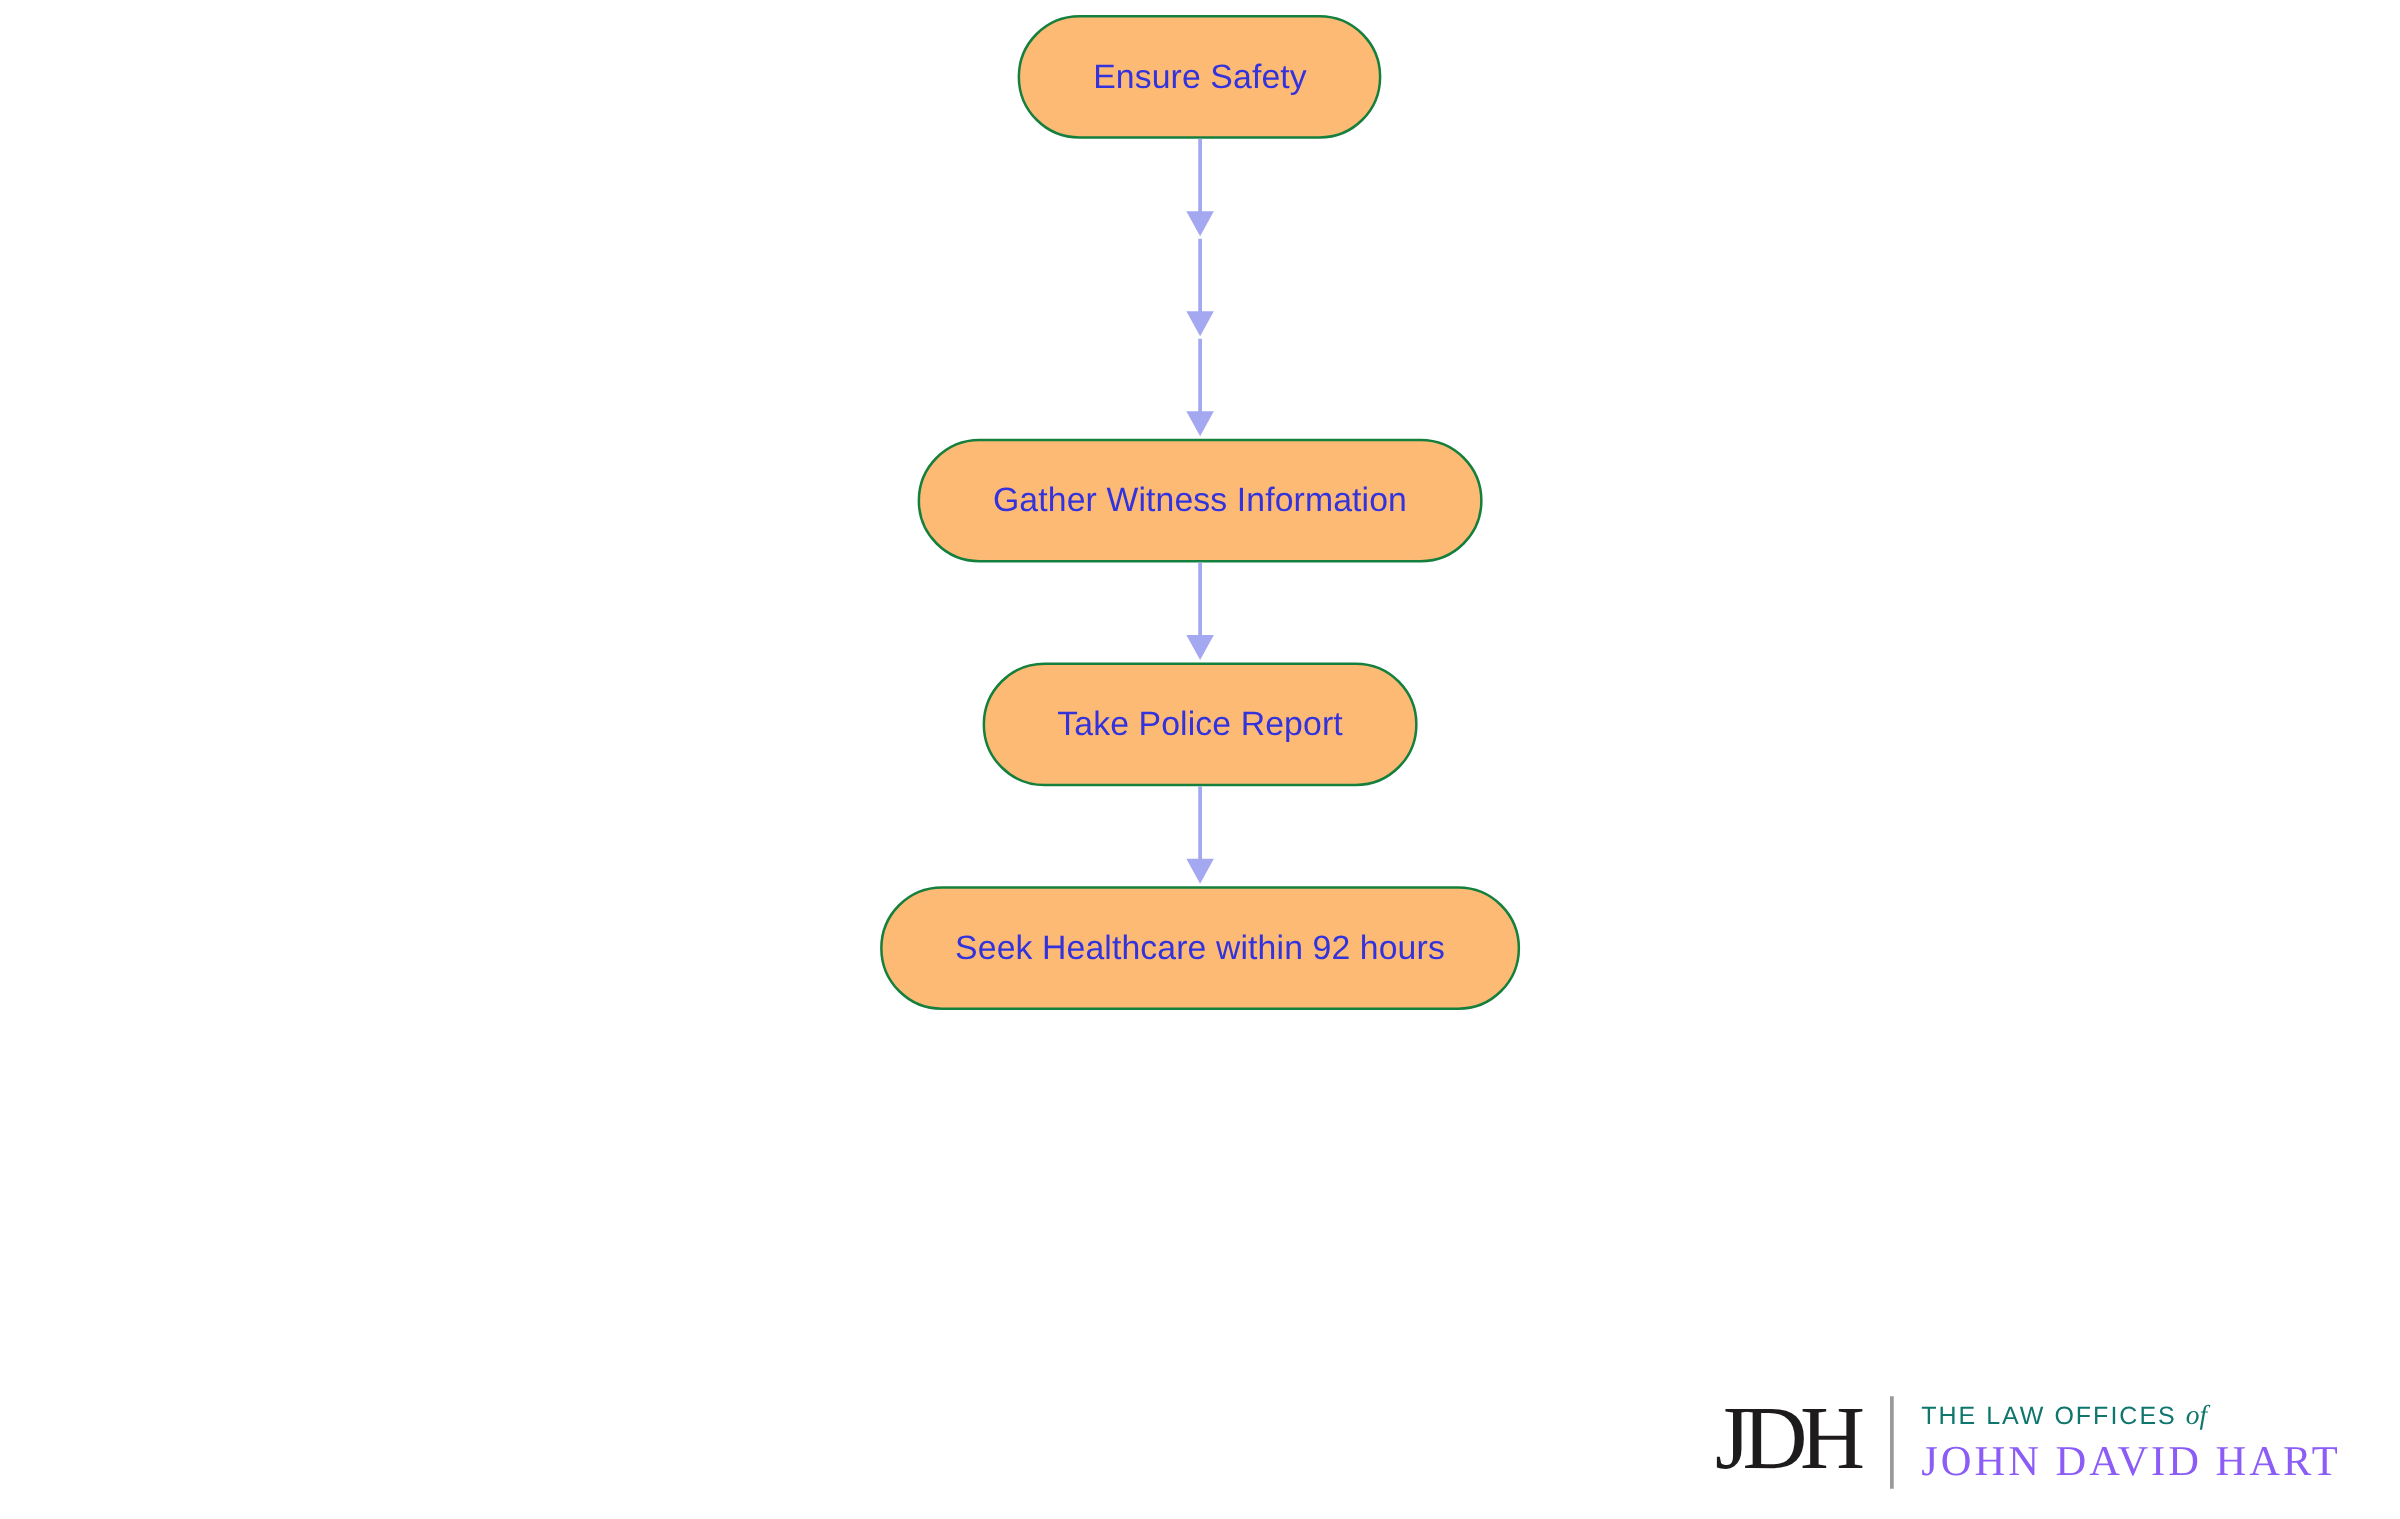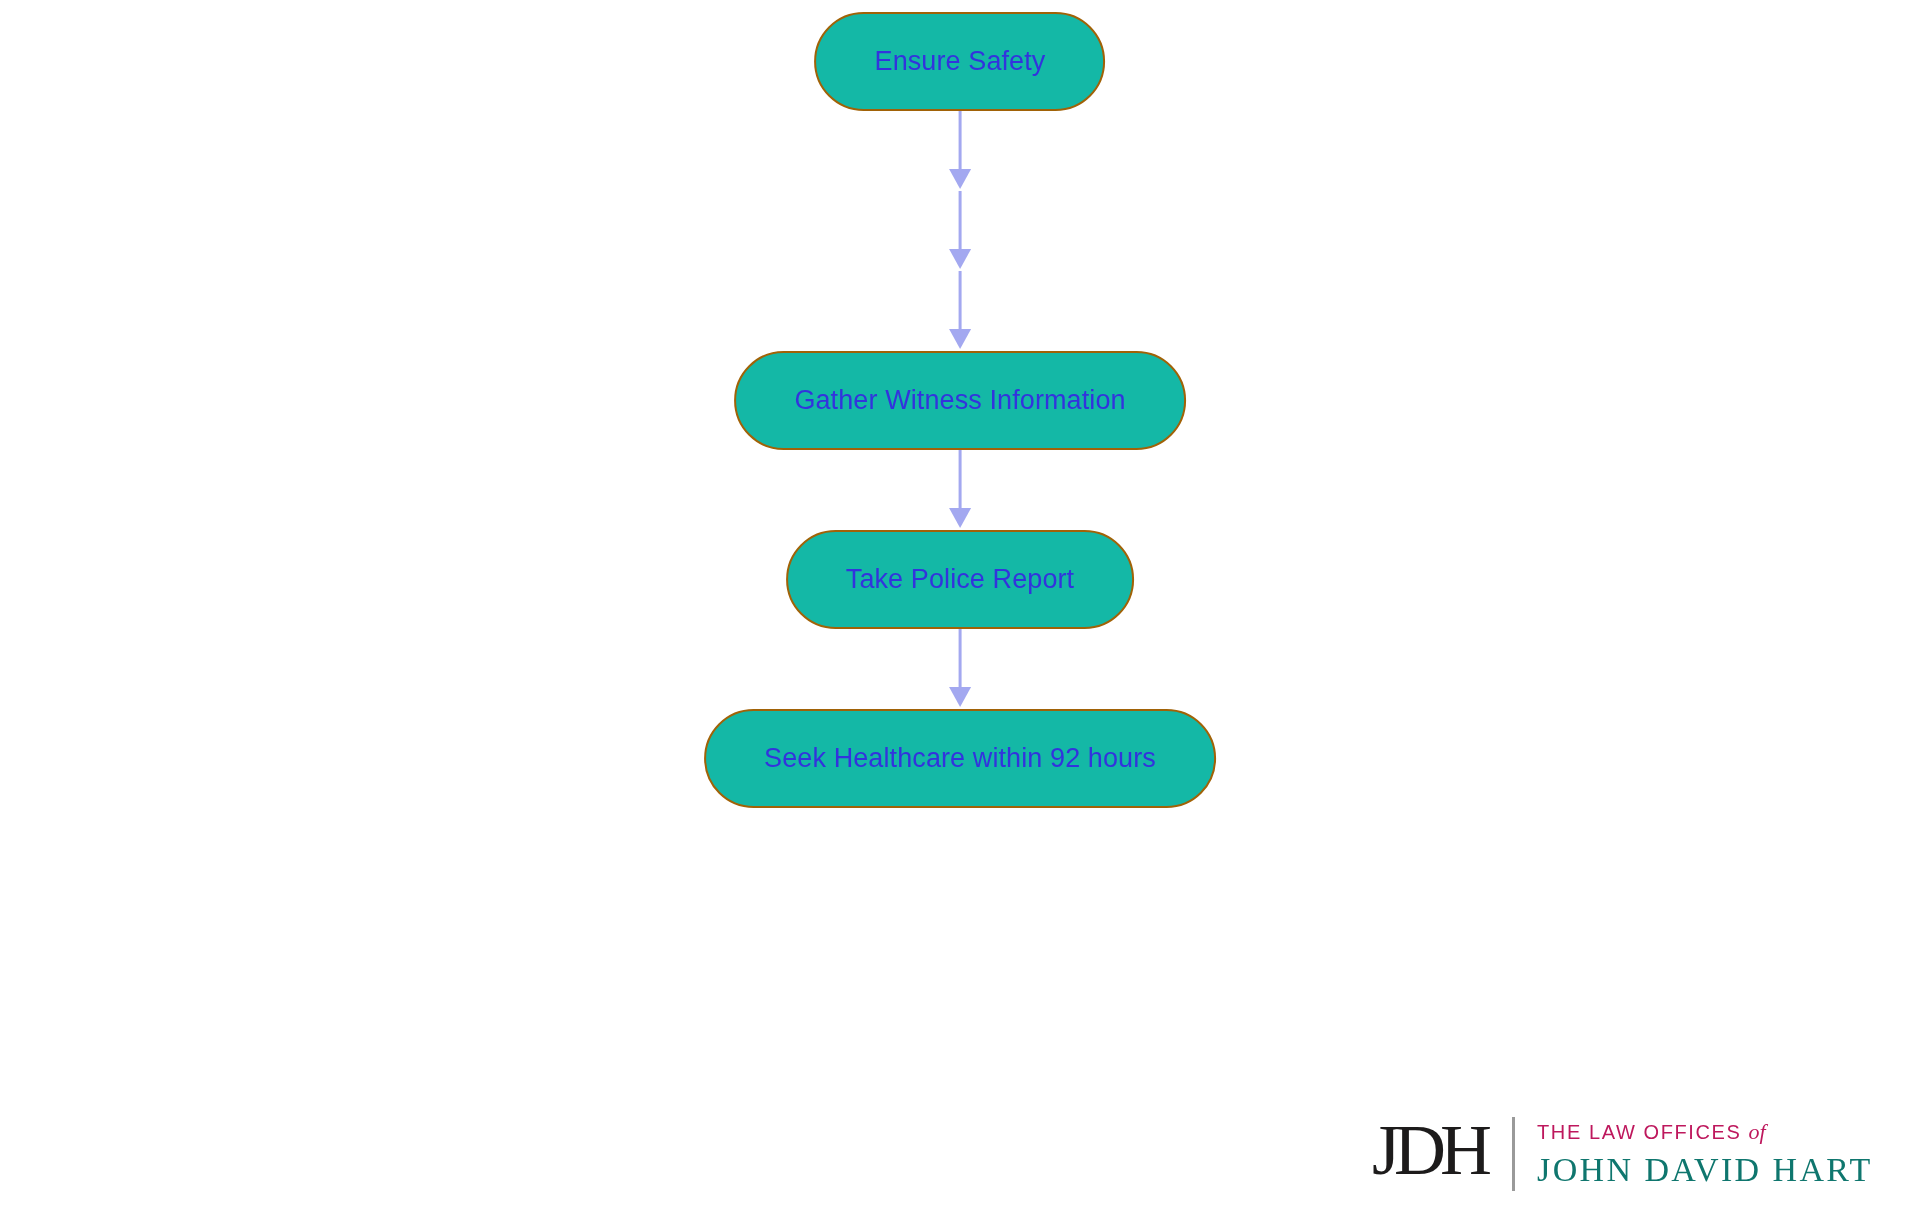--- a/index.html
+++ b/index.html
@@ -28,22 +28,22 @@
     position: absolute;
     left: 50%;
     top: 12px;
     transform: translateX(-50%);
     display: flex;
     flex-direction: column;
     align-items: center;
   }
 
   .node {
-    background: #14b8a6;
-    border: 2px solid #a16207;
+    background: #fdba74;
+    border: 2px solid #15803d;
     border-radius: 9999px;
     color: #3333dd;
     font-family: "Liberation Sans", sans-serif;
     font-size: 27px;
     font-weight: 400;
     letter-spacing: 0.1px;
     display: flex;
     align-items: center;
     justify-content: center;
     box-sizing: border-box;
@@ -107,36 +107,36 @@
   }
   .logo-text {
     display: flex;
     flex-direction: column;
     justify-content: center;
   }
   .logo-line1 {
     font-family: "Liberation Sans", sans-serif;
     font-size: 20px;
     letter-spacing: 1.6px;
-    color: #be185d;
+    color: #0f766e;
     white-space: nowrap;
     margin-bottom: 6px;
   }
   .logo-of {
     font-family: "Liberation Serif", serif;
     font-style: italic;
     font-size: 22px;
     letter-spacing: 0;
     text-transform: none;
   }
   .logo-line2 {
     font-family: "Liberation Serif", serif;
     font-size: 34px;
     letter-spacing: 2.4px;
-    color: #0f766e;
+    color: #8b5cf6;
     white-space: nowrap;
   }
 </style>
 </head>
 <body>
 
 <div id="flowchart">
   <div class="flow-column">
 
     <div class="node">

